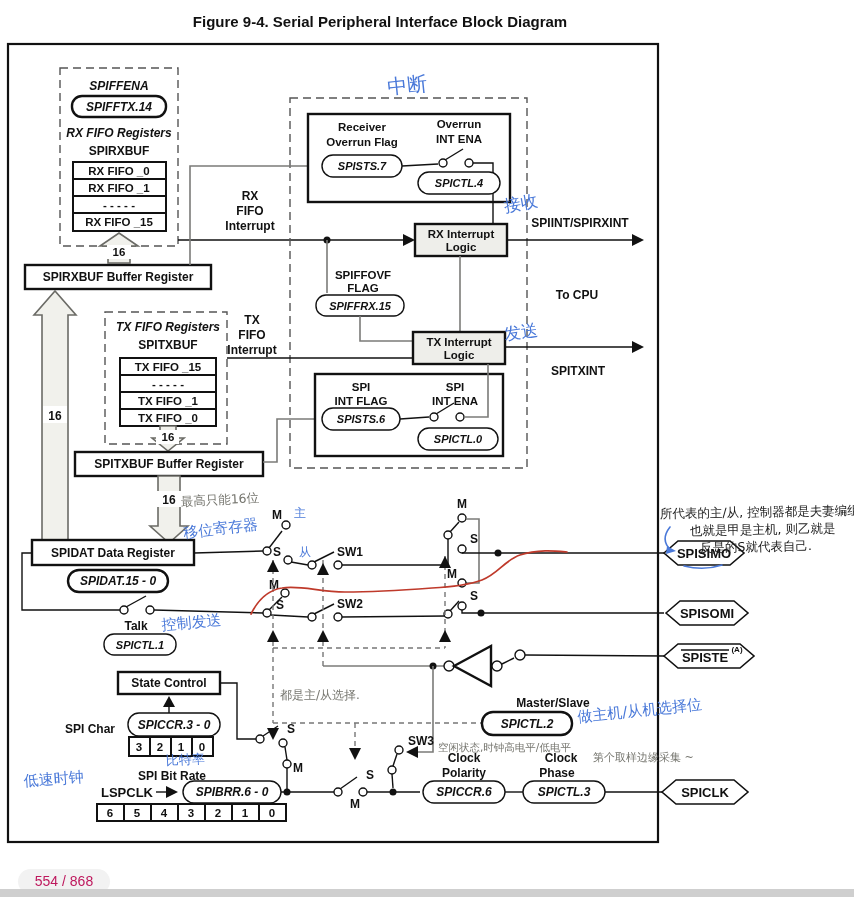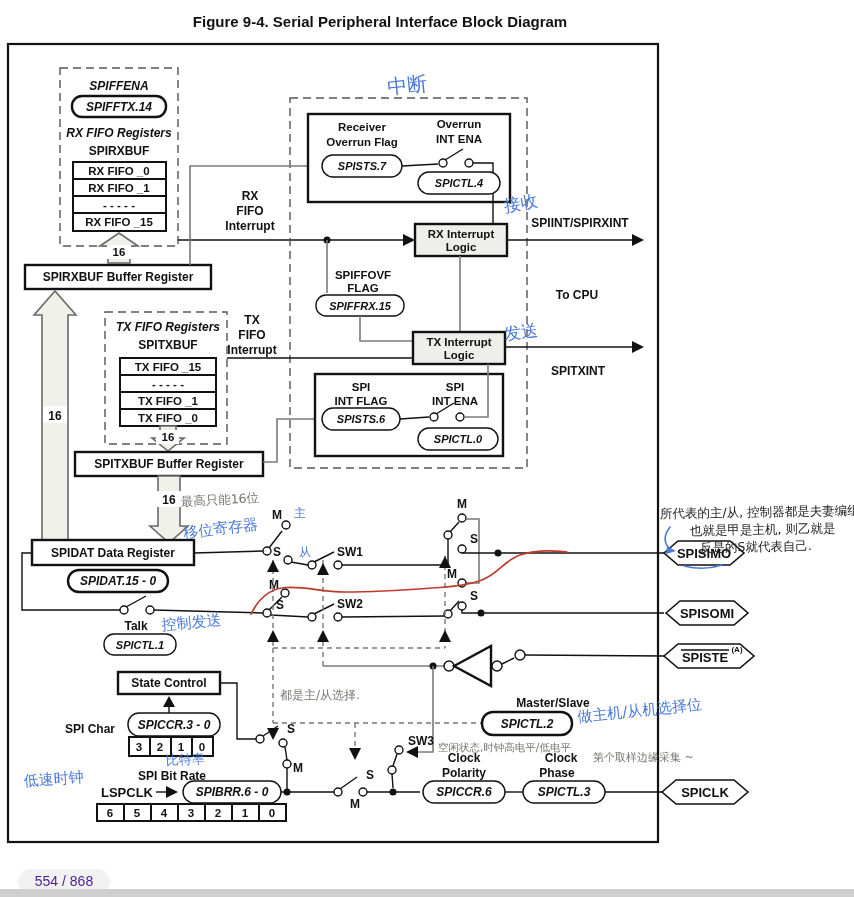--- a/index.html
+++ b/index.html
@@ -29,21 +29,21 @@
   .dsh{stroke:#555;stroke-width:1.4;fill:none;stroke-dasharray:8 5;}
   .dctl{stroke:#777;stroke-width:1.4;fill:none;stroke-dasharray:5 4;}
   .swc{fill:#fff;stroke:#111;stroke-width:1.4;}
   .dot{fill:#111;stroke:none;}
   .ah{fill:#111;stroke:none;}
   .blk{fill:#f1f1ec;stroke:#6b6b66;stroke-width:1.6;}
   .halo{fill:#fff;stroke:none;}
   .red{stroke:#bf3a2b;stroke-width:1.7;fill:none;stroke-linecap:round;}
   .blu{stroke:#4a79d9;stroke-width:1.6;fill:none;stroke-linecap:round;}
   #footer-pill{position:absolute;left:18px;top:869px;width:92px;height:25px;border-radius:13px;
-     background:#f2f2f2;color:#4c1d95;font-size:14px;line-height:25px;text-align:center;}
+     background:#f2f2f2;color:#be185d;font-size:14px;line-height:25px;text-align:center;}
   #bottom-bar{position:absolute;left:0;top:889px;width:854px;height:8px;background:#cfcfcf;}
 </style>
 </head>
 <body>
 
 <div id="stage">
 <svg width="854" height="868" viewBox="0 0 854 868">
 
   <text class="b15" x="380" y="27">Figure 9-4. Serial Peripheral Interface Block Diagram</text>
   <rect x="8" y="44" width="650" height="798" fill="#fff" stroke="#111" stroke-width="2.2"></rect>

